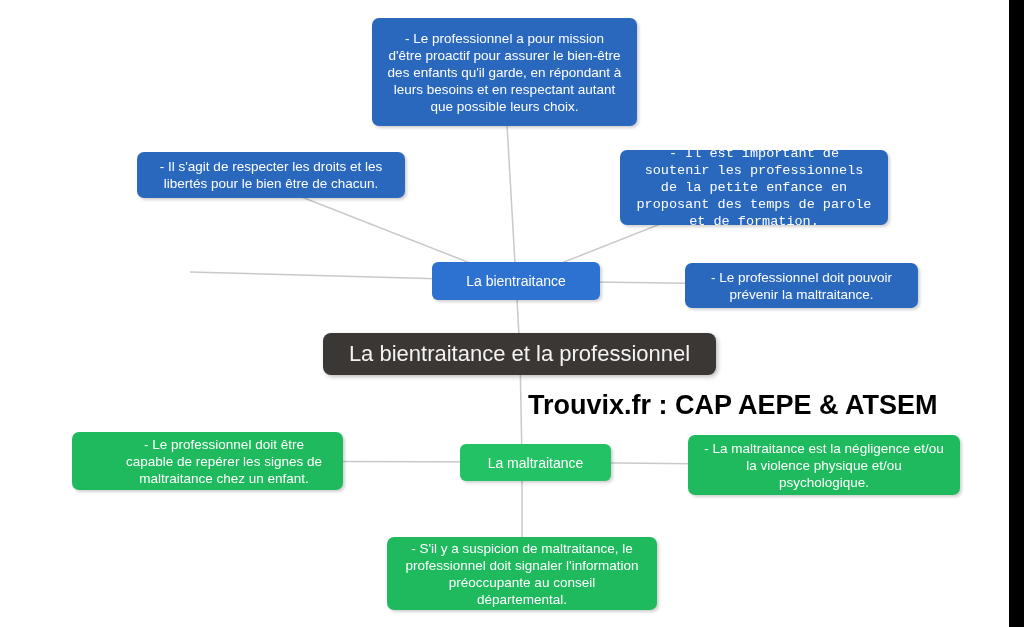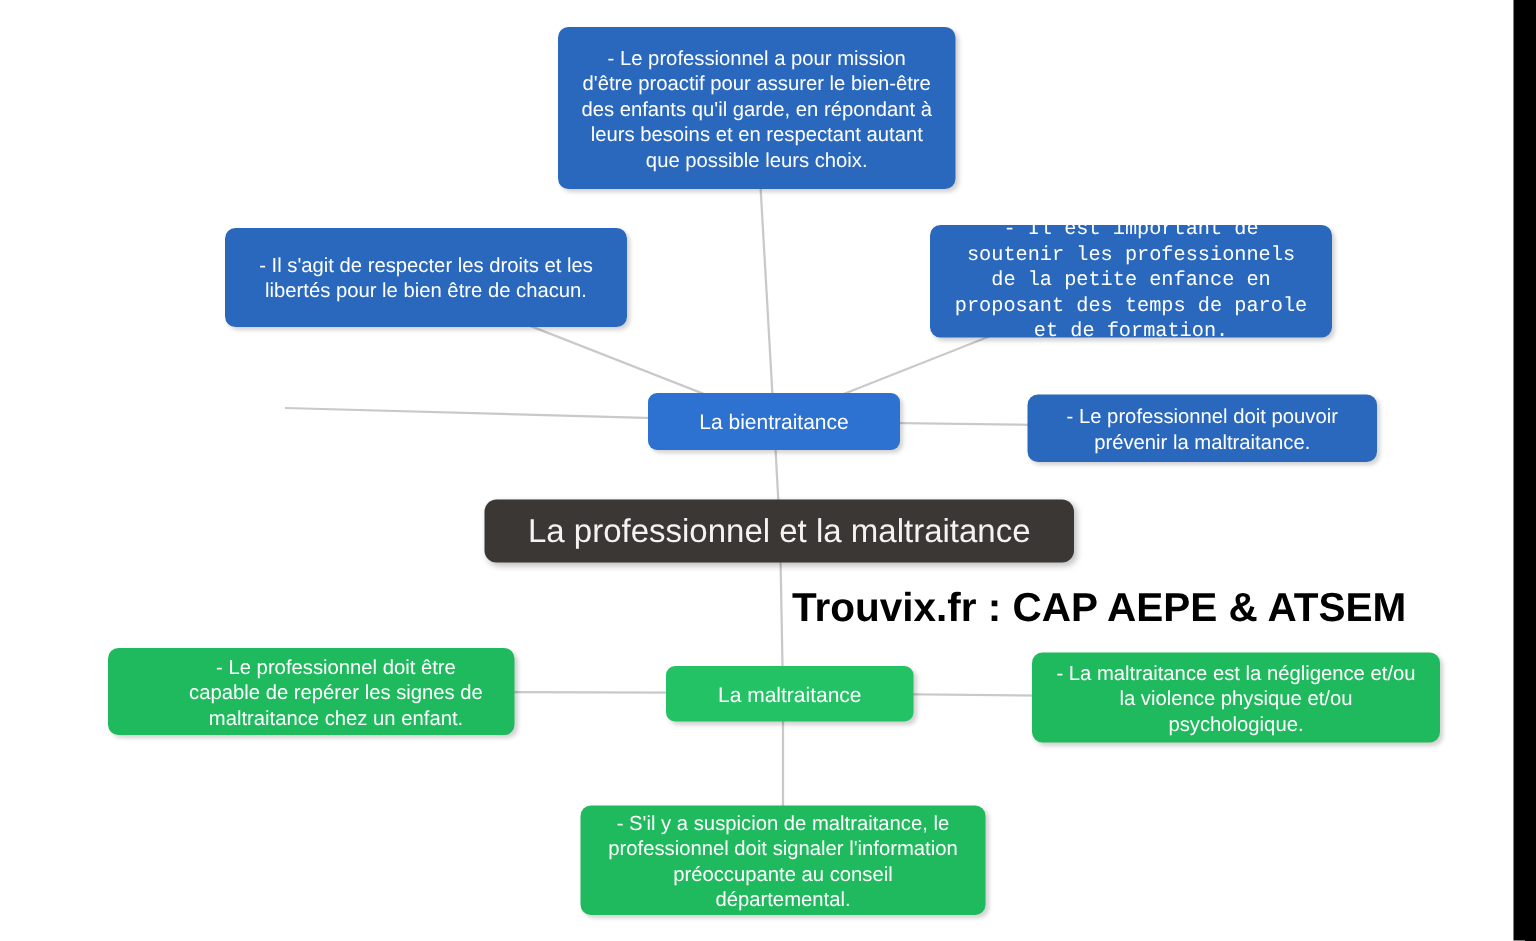--- a/index.html
+++ b/index.html
@@ -35,28 +35,28 @@
     font-size:27px;font-weight:bold;color:#000000;
     letter-spacing:0px;white-space:nowrap;
   }
   .right-bar{
     position:absolute;z-index:4;
     left:1009px;top:0;width:15px;height:627px;
     background:#000000;
   }
   
   #note-mission   {left:372px;top:18px; width:265px;height:108px;}
-  #note-droits    {left:137px;top:152px;width:268px;height:66px;margin-left:13px;}
+  #note-droits    {left:137px;top:152px;width:268px;height:46px;}
   #note-coauteur  {left:55px; top:251px;width:270px;height:42px;}
   #note-soutenir  {left:620px;top:150px;width:268px;height:75px;font-family:Liberation Mono, monospace;}
   #note-prevenir  {left:685px;top:263px;width:233px;height:45px;}
   #node-bientraitance{left:432px;top:262px;width:168px;height:38px;}
   #node-root      {left:323px;top:333px;width:393px;height:42px;}
   #note-reperer   {left:72px; top:432px;width:271px;height:58px;padding-left:48px;}
-  #node-maltraitance{left:444px;top:444px;width:165px;height:37px;}
+  #node-maltraitance{left:460px;top:444px;width:151px;height:37px;}
   #note-negligence{left:688px;top:435px;width:272px;height:60px;}
   #note-signaler  {left:387px;top:537px;width:270px;height:73px;}
 </style>
 </head>
 <body>
 
 <div class="stage">
 
   <svg class="connectors" viewBox="0 0 1024 627" xmlns="http://www.w3.org/2000/svg">
     <g stroke="#c9c9c9" stroke-width="1.5" fill="none">
@@ -77,21 +77,21 @@
 
   <div class="node note blue" id="note-droits">- Il s'agit de respecter les droits et les libertés pour le bien être de chacun.</div>
 
 
   <div class="node note blue" id="note-soutenir">- Il est important de soutenir les professionnels de la petite enfance en proposant des temps de parole et de formation.</div>
 
   <div class="node note blue" id="note-prevenir">- Le professionnel doit pouvoir prévenir la maltraitance.</div>
 
   <div class="node branch-label blue" id="node-bientraitance">La bientraitance</div>
 
-  <div class="node root-box" id="node-root">La professionnel et la maltraitance</div>
+  <div class="node root-box" id="node-root">La bientraitance et la professionnel</div>
 
   <div class="node note green" id="note-reperer">- Le professionnel doit être capable de repérer les signes de maltraitance chez un enfant.</div>
 
   <div class="node branch-label green" id="node-maltraitance">La maltraitance</div>
 
   <div class="node note green" id="note-negligence">- La maltraitance est la négligence et/ou la violence physique et/ou psychologique.</div>
 
   <div class="node note green" id="note-signaler">- S'il y a suspicion de maltraitance, le professionnel doit signaler l'information préoccupante au conseil départemental.</div>
 
   <div class="watermark">Trouvix.fr : CAP AEPE &amp; ATSEM</div>

